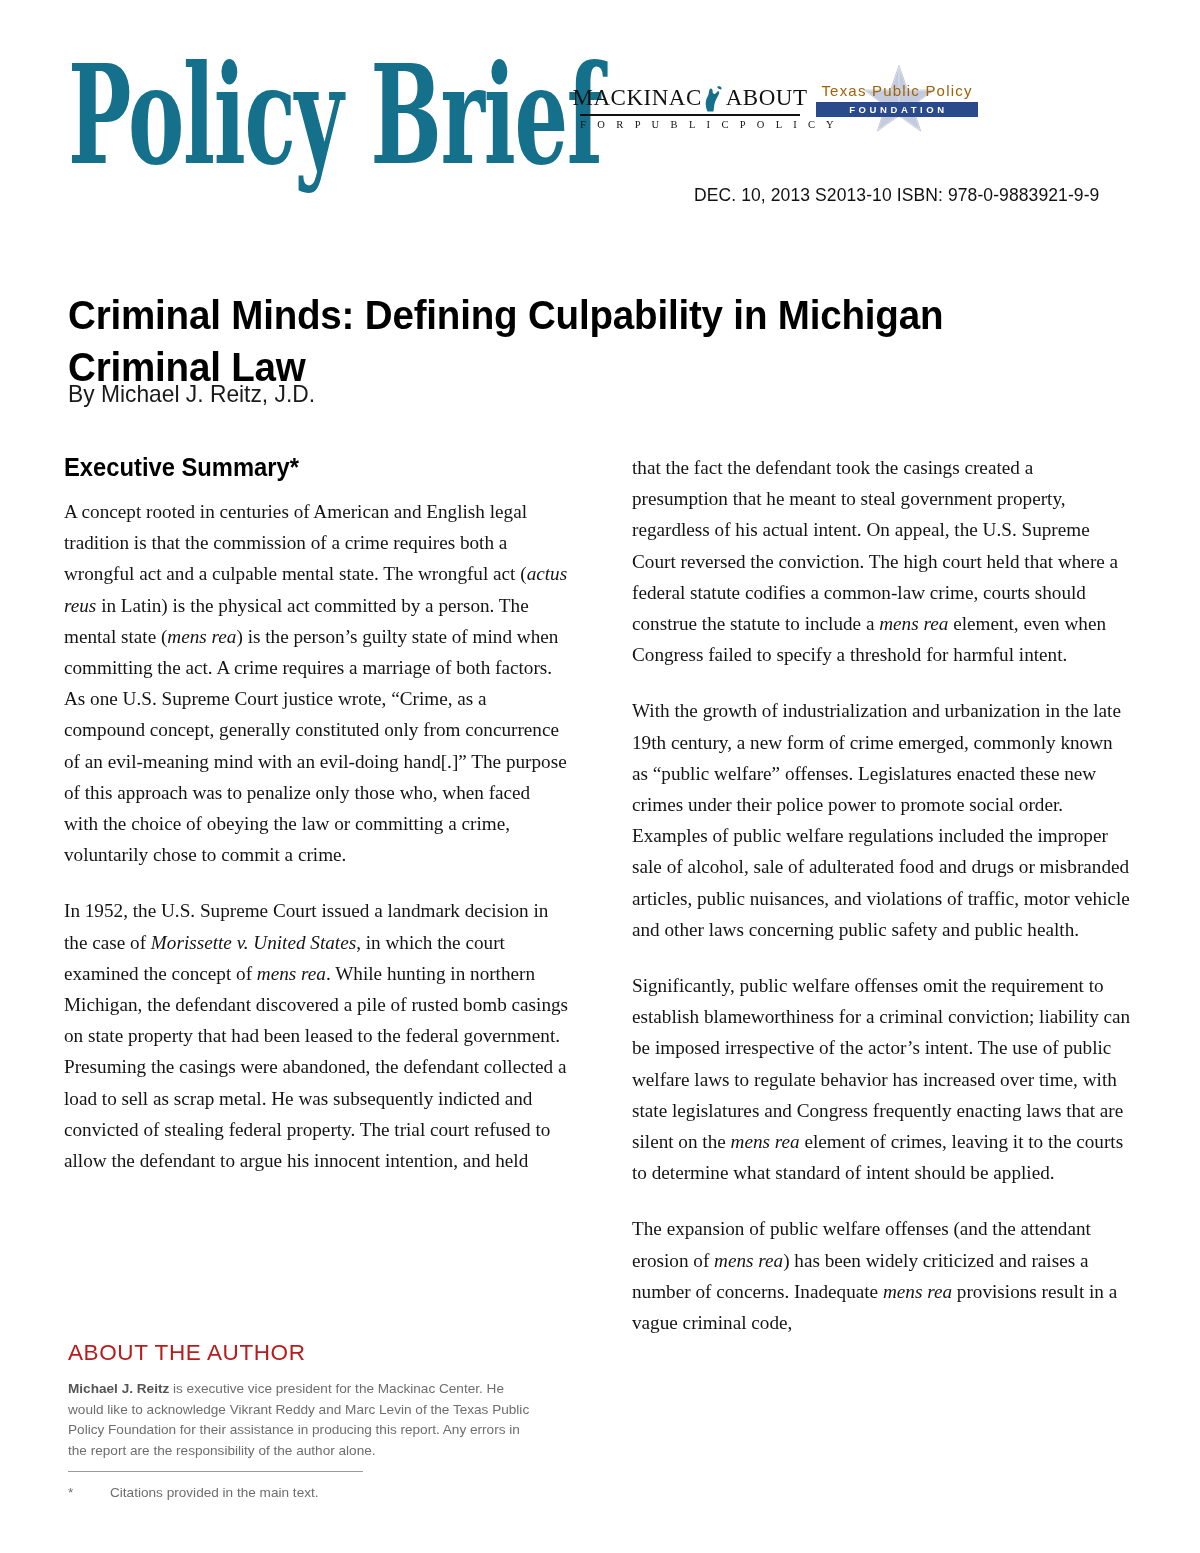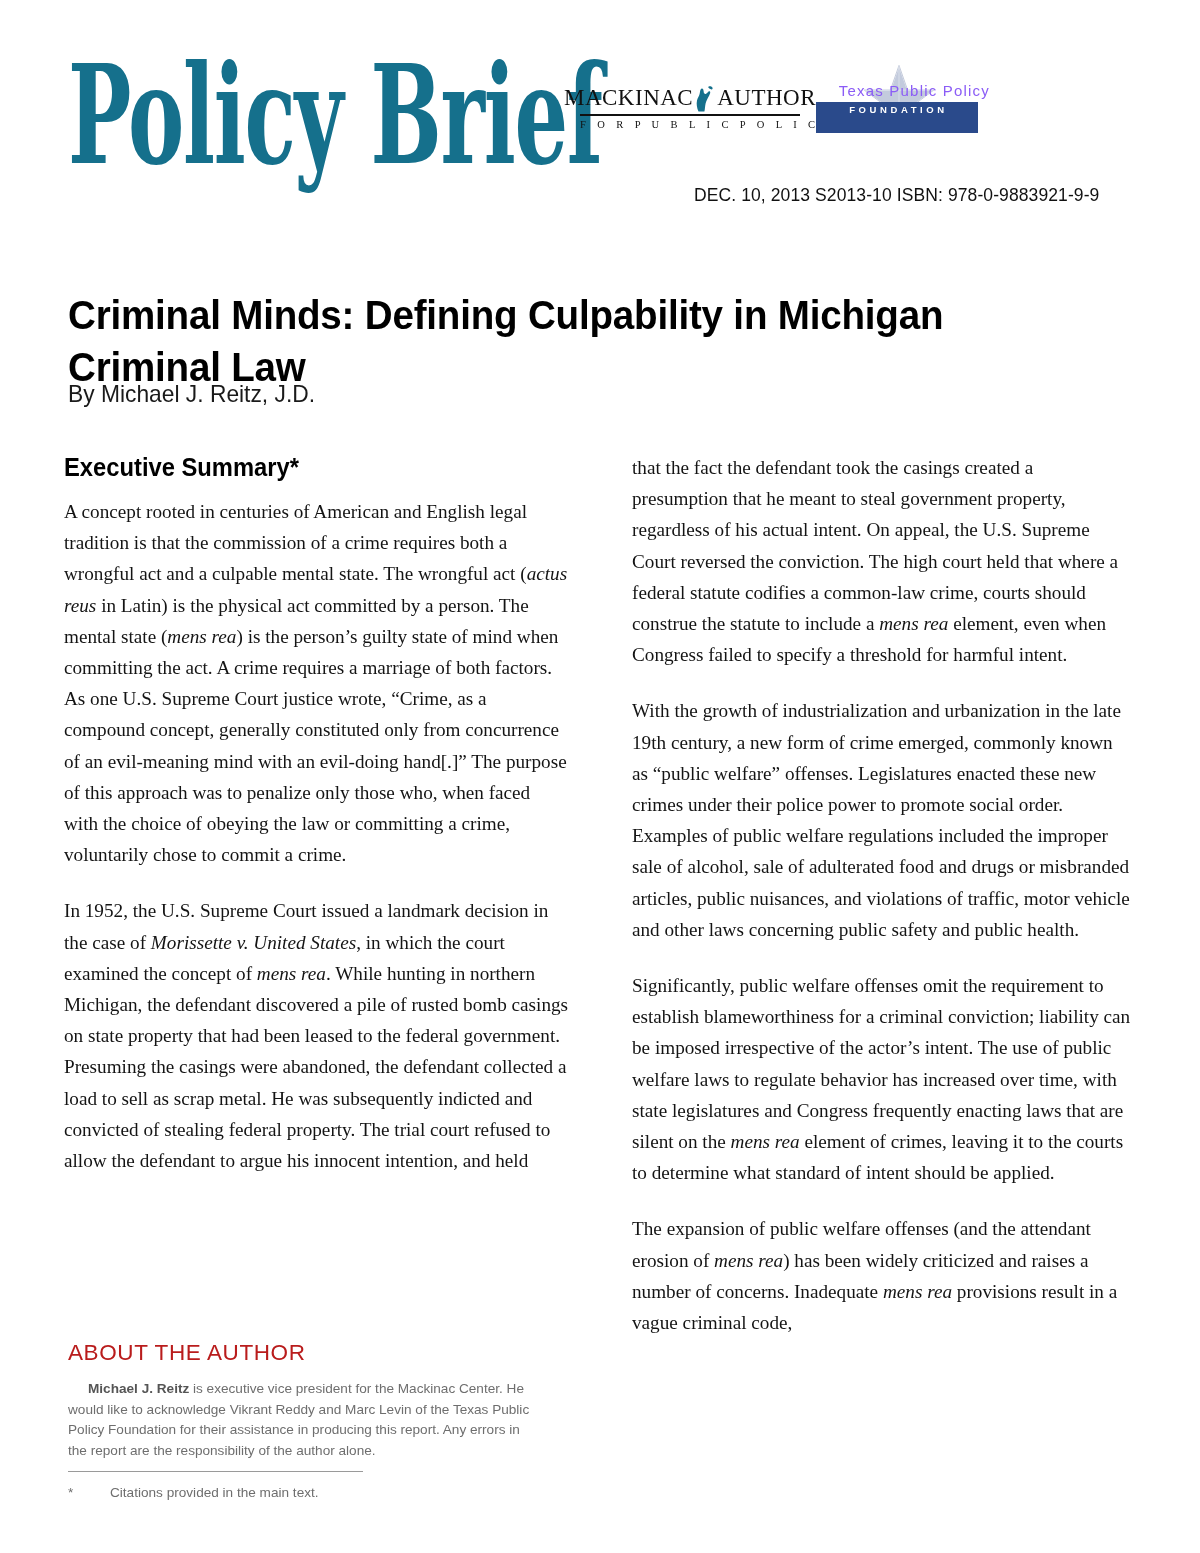--- a/index.html
+++ b/index.html
@@ -105,38 +105,38 @@
   .tppf-star {
     position: absolute;
     left: 46px;
     top: -4px;
     width: 74px;
     height: 70px;
     opacity: 1;
   }
   .tppf-top {
     position: absolute;
-    left: 12px;
+    left: 0;
     top: 14px;
     width: 100%;
-    text-align: right;
+    text-align: center;
     font-family: "Liberation Sans", sans-serif;
     font-size: 15px;
     font-weight: 400;
     letter-spacing: 1.2px;
-    color: #8b5cf6;
+    color: #a16207;
     white-space: nowrap;
     z-index: 3;
   }
   .tppf-bar {
     position: absolute;
     left: 0;
     top: 34px;
     width: 100%;
-    height: 31px;
+    height: 15px;
     background: #2A4A8B;
     z-index: 3;
   }
   .tppf-bar span {
     display: block;
     text-align: center;
     font-family: "Liberation Sans", sans-serif;
     font-size: 9.5px;
     font-weight: 700;
     letter-spacing: 3.6px;
@@ -227,21 +227,21 @@
     letter-spacing: 0.6px;
     color: #b91c1c;
     margin-bottom: 13px;
   }
   .about-body {
     font-family: "Liberation Sans", sans-serif;
     font-size: 13.6px;
     line-height: 20.5px;
     color: #6E6E6E;
   }
-  .about-body b { color: #555; font-weight: 700; margin-left: 20px; }
+  .about-body b { color: #555; font-weight: 700; }
 
   .footnote-rule {
     position: absolute;
     left: 68px;
     top: 1471px;
     width: 295px;
     height: 1px;
     background: #9a9a9a;
   }
   .footnote {
@@ -270,21 +270,21 @@
 
     <div class="mackinac">
       <div class="mackinac-top">
         <span class="mackinac-word">MACKINAC</span>
         <span class="mitten">
           <svg viewBox="0 0 22 26" width="22" height="26" aria-hidden="true">
             <path d="M4.5 25.5 C3 22 2.2 18 3 14.4 C3.5 12 5 10.4 5.6 8 C6 6.2 6 4.4 6.8 3.2 C7.6 2 9 2.6 9.4 4 C9.8 5.4 9.6 7 10.4 7.6 C11.4 8.4 12.6 7.6 13.6 6.4 C14.4 5.4 15.4 4.8 16 5.6 C16.6 6.4 16 8 15.2 9.6 C14 12 12.4 14.4 11.6 17.4 C11 19.8 11 23 10.4 25.6 Z" fill="#15708C"></path>
             <path d="M14.6 0.6 C15.8 0 17.6 0.4 18.4 1.6 C19 2.6 18.4 3.6 17.4 3.4 C16.2 3.2 15 2.4 14.2 1.6 Z" fill="#15708C"></path>
           </svg>
         </span>
-        <span class="mackinac-word">AUTHOR</span>
+        <span class="mackinac-word">ABOUT</span>
       </div>
       <div class="mackinac-rule"></div>
       <div class="mackinac-sub">F O R   P U B L I C   P O L I C Y</div>
     </div>
 
     <div class="tppf">
       <span class="tppf-star">
         <svg viewBox="0 0 100 96" width="74" height="70" aria-hidden="true">
           <polygon points="50,2 61.8,35.8 97.6,35.8 68.6,57.4 79.6,92 50,71 20.4,92 31.4,57.4 2.4,35.8 38.2,35.8" fill="#C3CBDD" stroke="#ffffff" stroke-width="1.6"></polygon>
           <polygon points="50,2 61.8,35.8 97.6,35.8 68.6,57.4 79.6,92 50,71 20.4,92 31.4,57.4 2.4,35.8 38.2,35.8" fill="none" stroke="#AEB8CE" stroke-width="1"></polygon>

